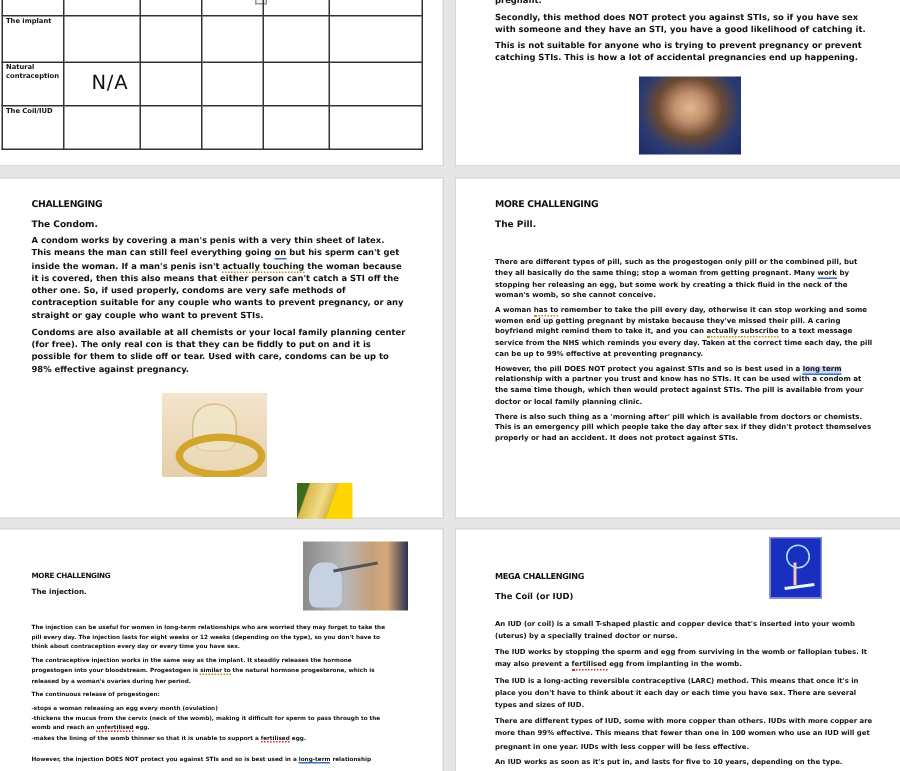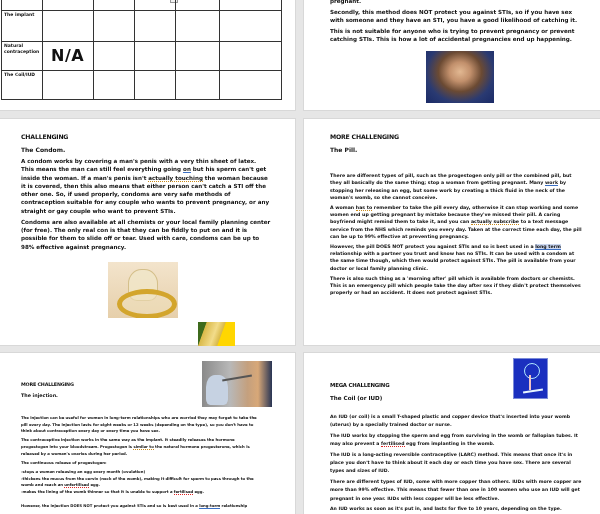--- a/index.html
+++ b/index.html
@@ -9,21 +9,21 @@
     .p-tl { left: 0; top: 0; width: 296px; height: 111px; border-right: 1px solid #d8d8d8; border-bottom: 1px solid #d8d8d8; }
     .p-tr { left: 303px; top: 0; width: 297px; height: 111px; border-left: 1px solid #d8d8d8; border-bottom: 1px solid #d8d8d8; }
     .p-ml { left: 0; top: 118px; width: 296px; height: 228px; border: 1px solid #d8d8d8; border-left: none; }
     .p-mr { left: 303px; top: 118px; width: 297px; height: 228px; border: 1px solid #d8d8d8; border-right: none; }
     .p-bl { left: 0; top: 352px; width: 296px; height: 162px; border-right: 1px solid #d8d8d8; border-top: 1px solid #d8d8d8; }
     .p-br { left: 303px; top: 352px; width: 297px; height: 162px; border-left: 1px solid #d8d8d8; border-top: 1px solid #d8d8d8; }
 
     
     .ctable { position: absolute; left: 1px; top: -2px; border-collapse: collapse; }
     .ctable td { border: 1px solid #333; vertical-align: top; padding: 1px 2px; font-size: 4.5px; line-height: 5.5px; font-weight: bold; }
-    .ctable .na { font-size: 16px; font-weight: bold; vertical-align: middle; padding-left: 8px; letter-spacing: 0.5px; }
+    .ctable .na { font-size: 13px; font-weight: normal; vertical-align: middle; padding-left: 18px; letter-spacing: 0.5px; }
 
     .txt { position: absolute; font-size: 5.6px; line-height: 8.3px; color: #111; font-weight: bold; }
     .txt p { margin-bottom: 2.6px; }
     .small .txt, .txt.small { font-size: 4.6px; line-height: 6.8px; }
     .heading { position: absolute; font-size: 6.2px; font-weight: bold; letter-spacing: -0.2px; }
     .subheading { position: absolute; font-size: 6px; font-weight: bold; }
     .u-blue { border-bottom: 1px solid #3a6fc4; }
     .u-orange { border-bottom: 1px dotted #c98a1a; }
     .u-red { border-bottom: 1px dotted #d22; }
     .hl { background: #cdd9f2; }

